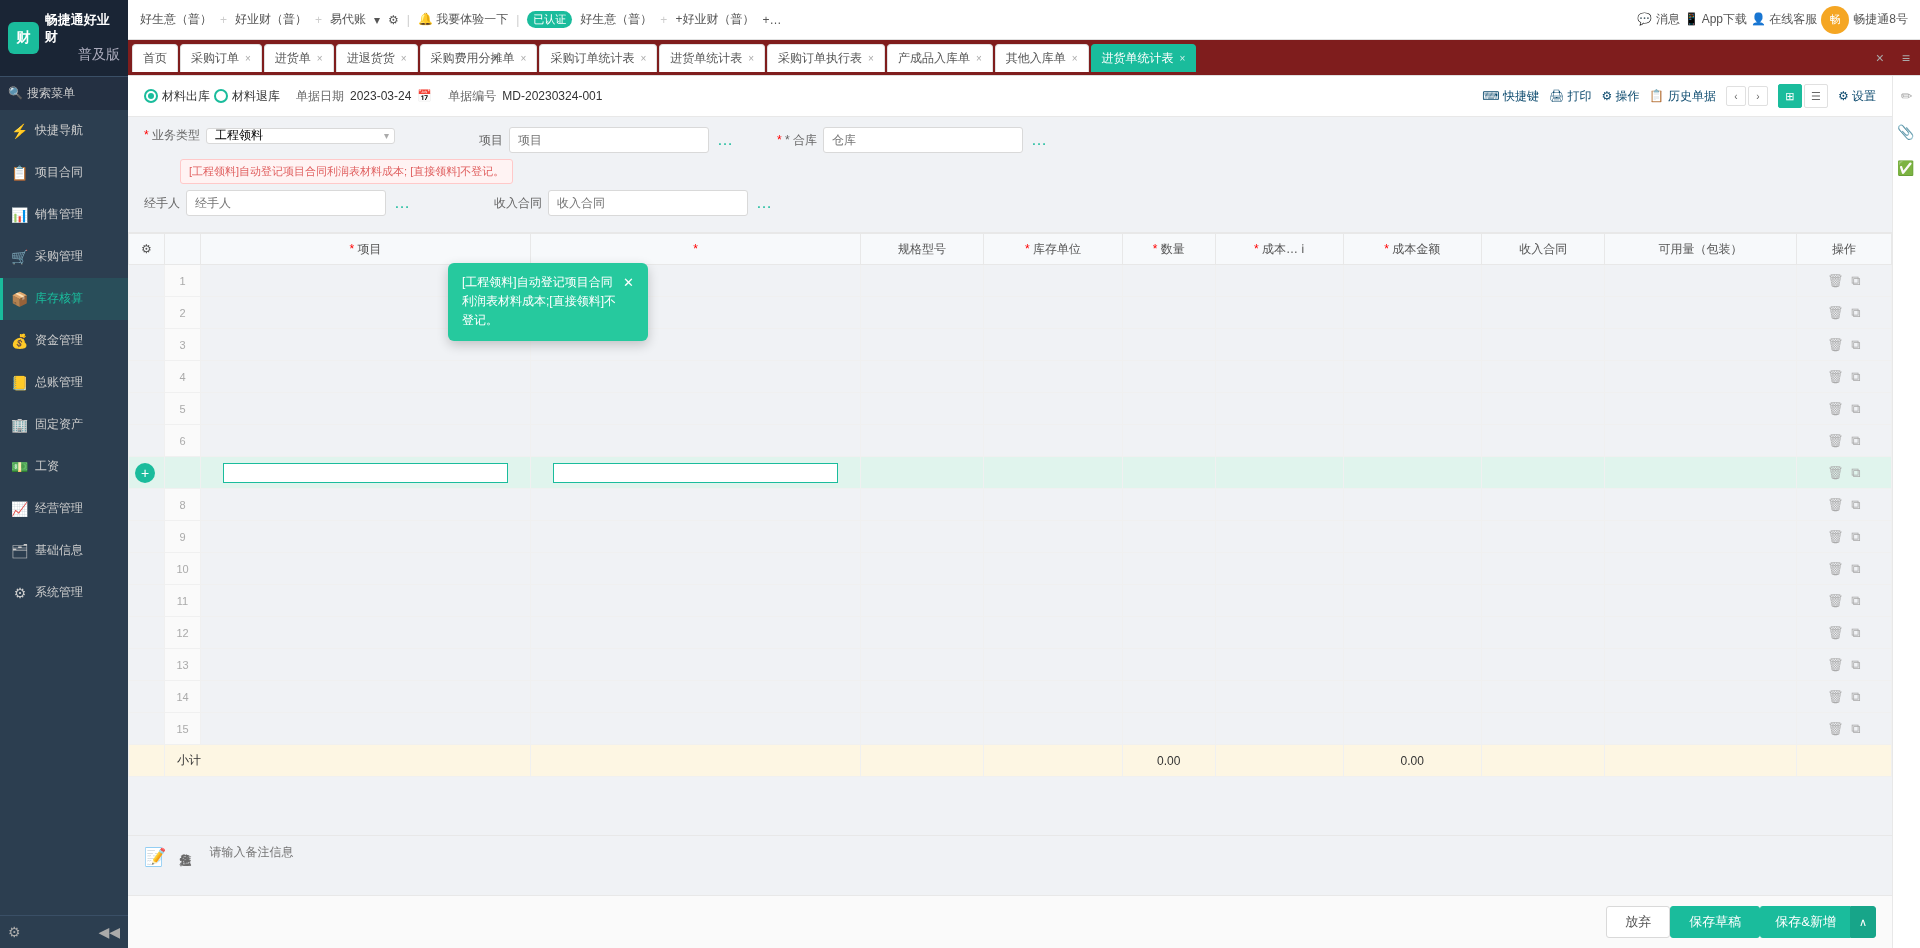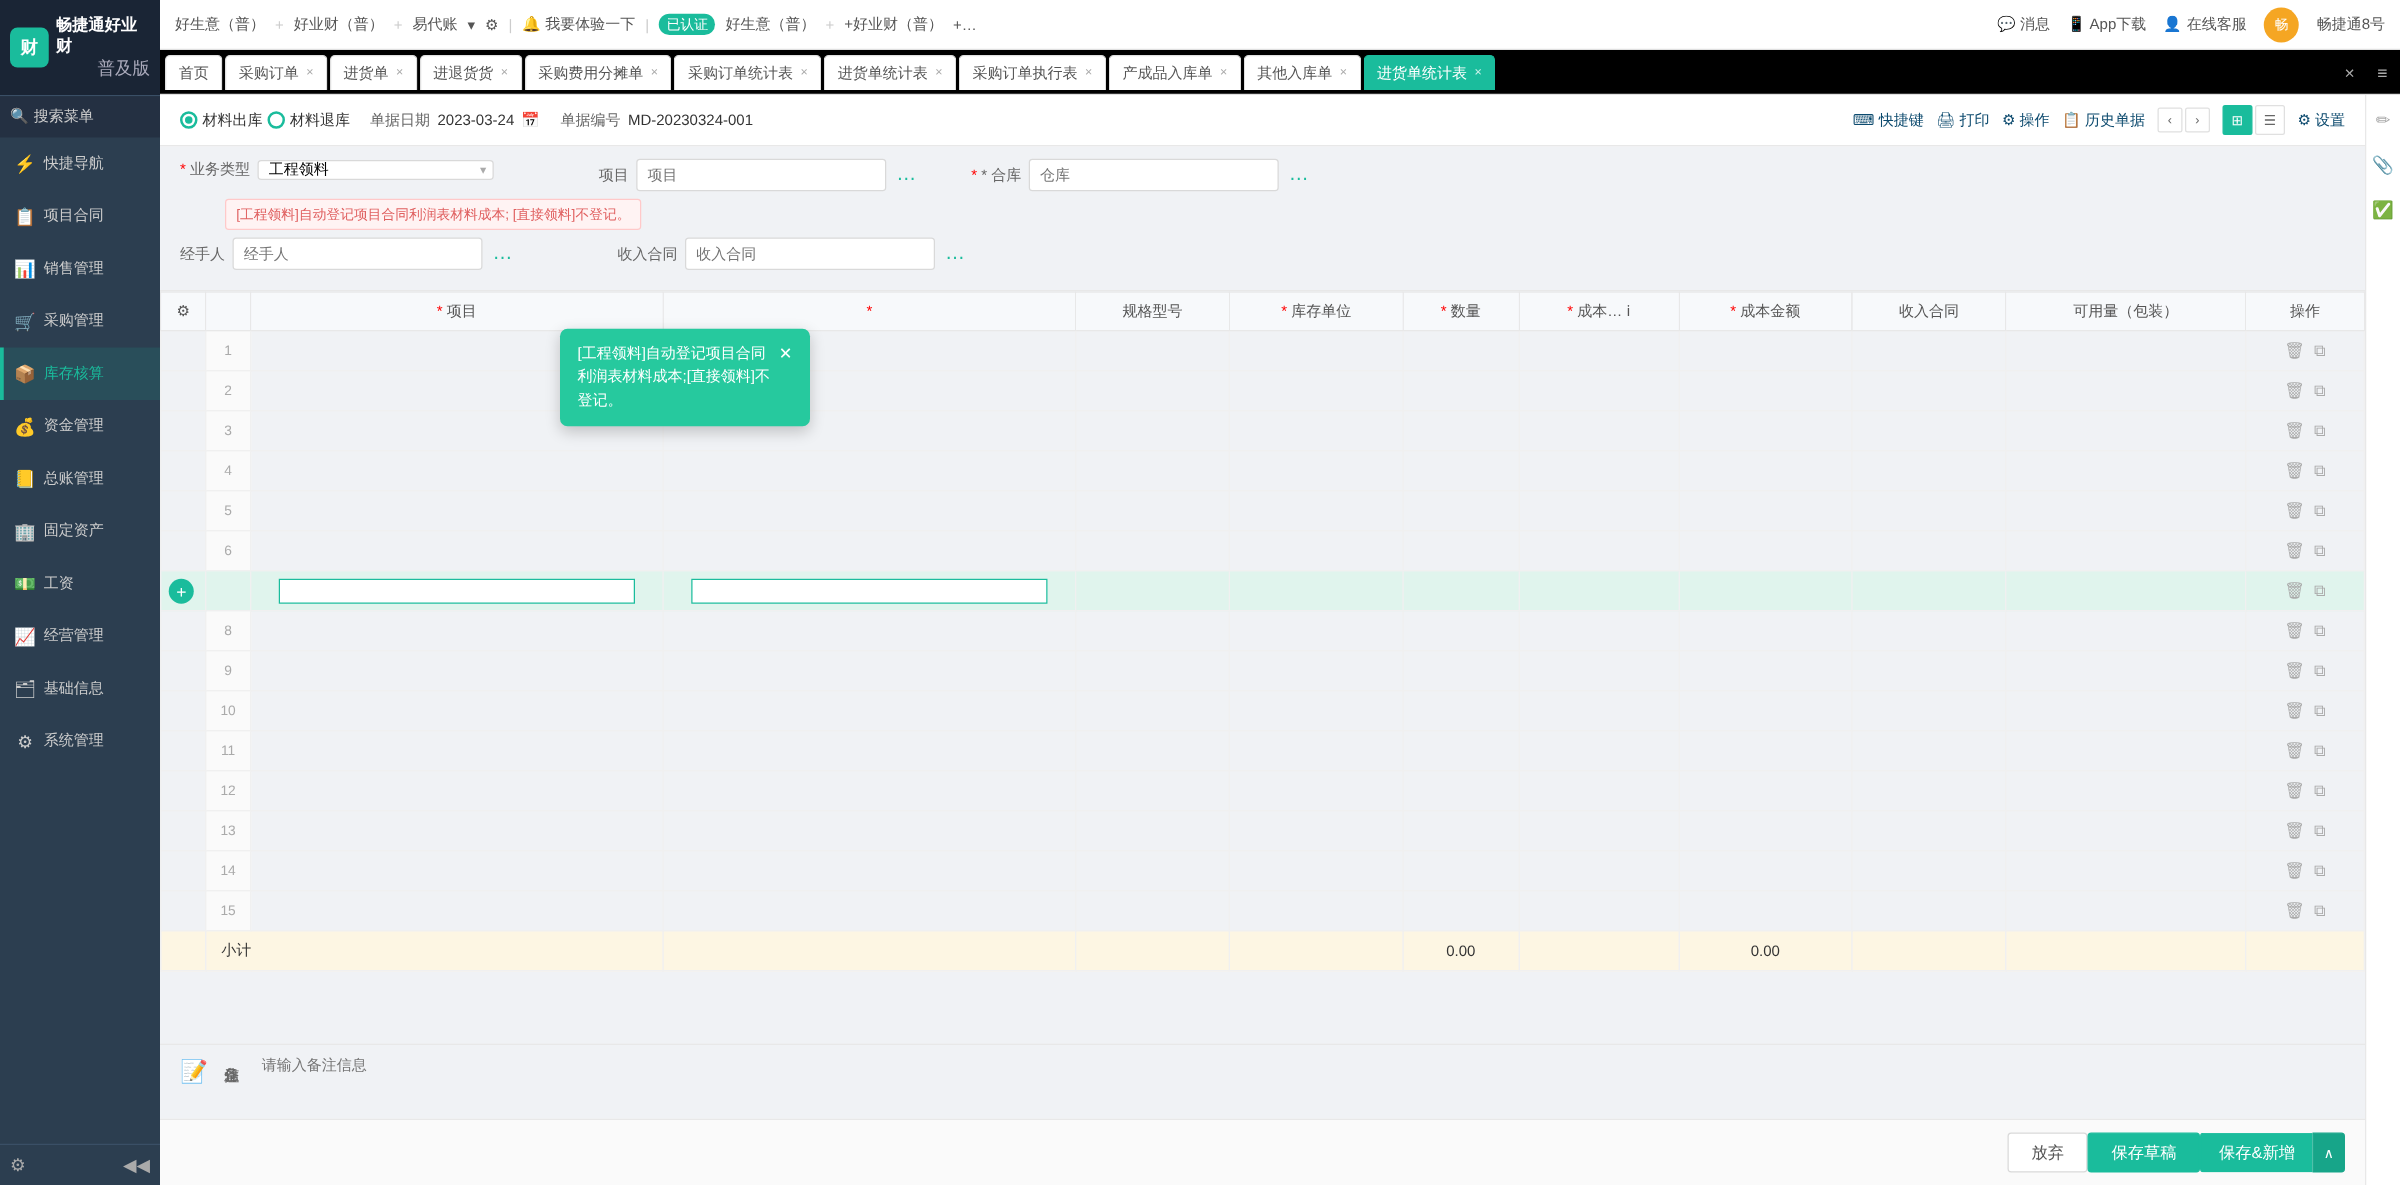--- a/index.html
+++ b/index.html
@@ -18,26 +18,26 @@
     .sidebar-bottom { margin-top: auto; padding: 8px; display: flex; align-items: center; justify-content: space-between; border-top: 1px solid #3a4f66; }
     .sidebar-bottom-icon { color: #aaa; cursor: pointer; font-size: 14px; }
 
     
     .main { flex: 1; display: flex; flex-direction: column; height: 948px; overflow: hidden; }
 
     
     .topbar { height: 40px; background: #fff; border-bottom: 1px solid #e0e0e0; display: flex; align-items: center; padding: 0 12px; gap: 8px; flex-shrink: 0; }
     .topbar-item { font-size: 12px; color: #555; cursor: pointer; white-space: nowrap; }
     .topbar-sep { color: #ccc; }
-    .topbar-right { margin-left: auto; display: flex; align-items: center; gap: 14px; }
+    .topbar-right { margin-left: auto; display: flex; align-items: center; gap: 4px; }
     .topbar-right-item { font-size: 12px; color: #555; cursor: pointer; display: flex; align-items: center; gap: 3px; }
     .user-avatar { width: 28px; height: 28px; border-radius: 50%; background: #f5a623; display: flex; align-items: center; justify-content: center; color: #fff; font-size: 11px; cursor: pointer; }
 
     
-    .tabbar { height: 36px; background: #000000; border-bottom: 1px solid #e0e0e0; display: flex; align-items: center; padding: 0 4px; gap: 2px; flex-shrink: 0; overflow: hidden; }
+    .tabbar { height: 36px; background: #7f1d1d; border-bottom: 1px solid #e0e0e0; display: flex; align-items: center; padding: 0 4px; gap: 2px; flex-shrink: 0; overflow: hidden; }
     .tab { height: 28px; padding: 0 10px; border-radius: 4px 4px 0 0; font-size: 12px; display: flex; align-items: center; gap: 4px; cursor: pointer; background: #fff; border: 1px solid #e0e0e0; border-bottom: none; color: #555; white-space: nowrap; }
     .tab.active { background: #1abc9c; color: #fff; border-color: #1abc9c; }
     .tab .tab-close { font-size: 10px; color: #aaa; cursor: pointer; margin-left: 2px; }
     .tab.active .tab-close { color: rgba(255,255,255,0.8); }
     .tabbar-right { margin-left: auto; display: flex; align-items: center; gap: 6px; }
     .tabbar-right .close-btn { font-size: 14px; color: #aaa; cursor: pointer; padding: 2px 6px; }
 
     
     .page-header { padding: 8px 16px; border-bottom: 1px solid #e8e8e8; display: flex; align-items: center; gap: 16px; background: #fff; flex-shrink: 0; }
     .radio-group { display: flex; align-items: center; gap: 4px; }

